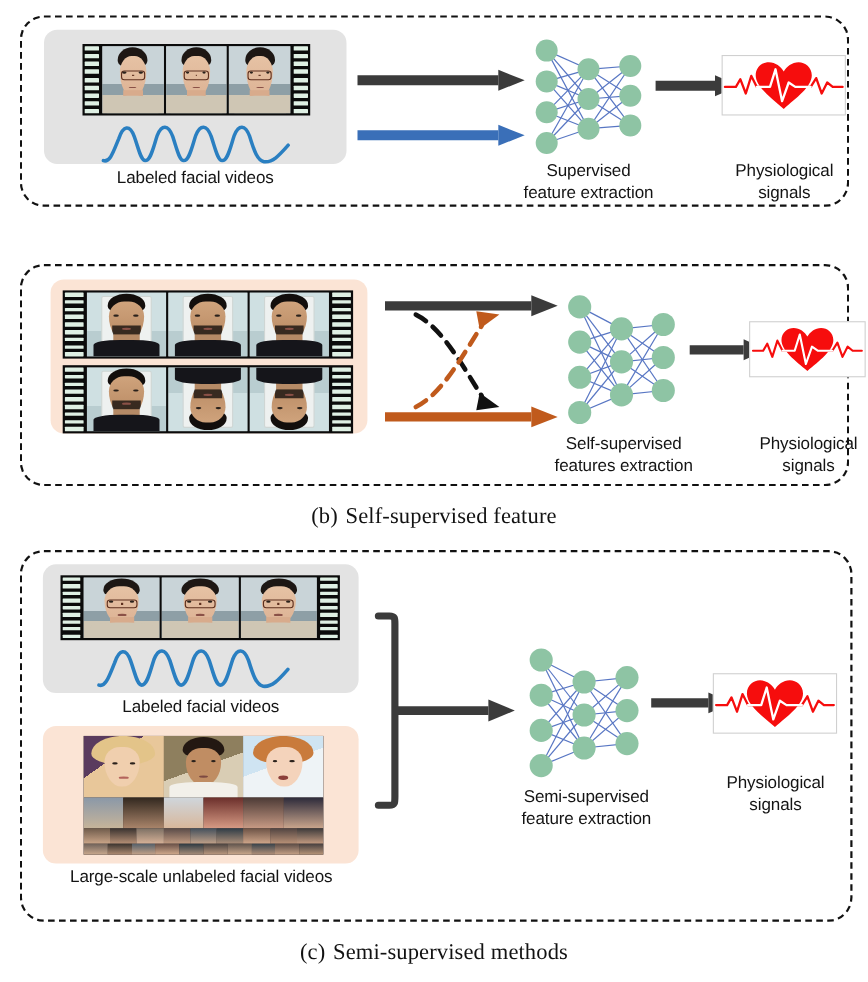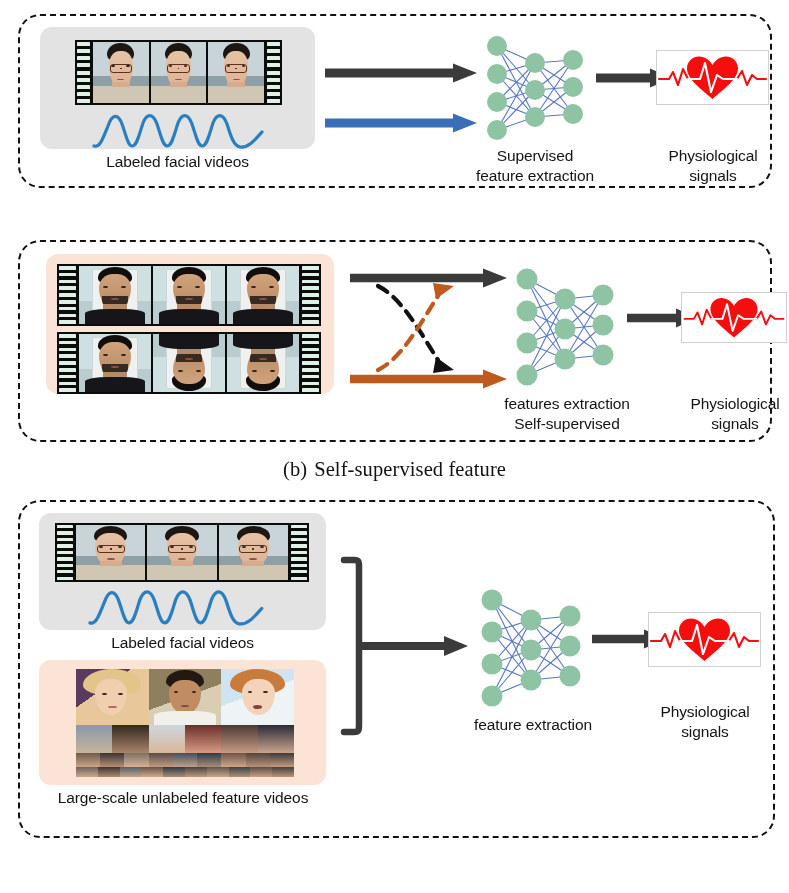--- a/index.html
+++ b/index.html
@@ -455,22 +455,22 @@
         <circle cx="55" cy="36" r="10.5"></circle>
           <circle cx="55" cy="66" r="10.5"></circle>
           <circle cx="55" cy="96" r="10.5"></circle>
         <circle cx="93" cy="32" r="10.5"></circle>
           <circle cx="93" cy="62" r="10.5"></circle>
           <circle cx="93" cy="92" r="10.5"></circle>
       </g>
     </svg>
 
     <div class="lbl two" style="left:452px;top:152px;width:190px;">
+      <div>Self-supervised</div>
       <div>features extraction</div>
-      <div>Self-supervised</div>
     </div>
 
     <svg class="svglayer" style="left:607px;top:65px;" width="72" height="22" viewBox="0 0 72 22">
       <path d="M0,11 L49,11" stroke="#3b3b3b" stroke-width="8.5"></path>
       <path d="M49,1.5 L70,11 L49,20.5 Z" fill="#3b3b3b"></path>
     </svg>
 
     <div class="ecgcard" style="left:661px;top:50px;width:106px;height:51px;">
       <svg width="104" height="49" viewBox="0 0 111 53" style="display:block">
         <path d="M55.5,48 C44,38 30,28 30,17.5 C30,10 36,5.5 42,5.5 C48,5.5 53,9.5 55.5,14
@@ -630,21 +630,21 @@
         <div class="cell" style="background:linear-gradient(#6a5148,#d2ab8d);"></div>
         <div class="cell" style="background:linear-gradient(#2e3a42,#a88d79);"></div>
         <div class="cell" style="background:linear-gradient(#4a4340,#bd9a80);"></div>
         <div class="cell" style="background:linear-gradient(#61554e,#cba88c);"></div>
         <div class="cell" style="background:linear-gradient(#39434b,#b29079);"></div>
         <div class="cell" style="background:linear-gradient(#5c4c46,#c6a186);"></div>
         <div class="cell" style="background:linear-gradient(#474040,#b89578);"></div>
       </div>
     </div>
 
-    <div class="lbl" style="left:5px;top:286px;width:316px;">Large-scale unlabeled feature videos</div>
+    <div class="lbl" style="left:5px;top:286px;width:316px;">Large-scale unlabeled facial videos</div>
 
     <svg class="svglayer" style="left:314px;top:52px;" width="140" height="186" viewBox="0 0 140 186">
       <path d="M10,6 L20,6 C25,6 25,8 25,13 L25,170 C25,176 25,178 20,178 L10,178" fill="none" stroke="#3b3b3b" stroke-width="6.5" stroke-linecap="round" stroke-linejoin="round"></path>
       <path d="M25,92 L110,92" stroke="#3b3b3b" stroke-width="8"></path>
       <path d="M110,82 L134,92 L110,102 Z" fill="#3b3b3b"></path>
     </svg>
 
     <svg class="nn" style="left:455px;top:82px;" width="112" height="128" viewBox="0 0 112 128">
       <g stroke="#4f6fc0" stroke-width="1.1" fill="none" opacity="0.95">
         <path d="M17,16 L56,36"></path>
@@ -677,20 +677,21 @@
         <circle cx="56" cy="36" r="10.5"></circle>
           <circle cx="56" cy="66" r="10.5"></circle>
           <circle cx="56" cy="96" r="10.5"></circle>
         <circle cx="95" cy="32" r="10.5"></circle>
           <circle cx="95" cy="62" r="10.5"></circle>
           <circle cx="95" cy="92" r="10.5"></circle>
       </g>
     </svg>
 
     <div class="lbl two" style="left:418px;top:213px;width:190px;">
+      <div>Semi-supervised</div>
       <div>feature extraction</div>
     </div>
 
     <svg class="svglayer" style="left:572px;top:126px;" width="76" height="22" viewBox="0 0 76 22">
       <path d="M0,11 L52,11" stroke="#3b3b3b" stroke-width="8.5"></path>
       <path d="M52,1.5 L74,11 L52,20.5 Z" fill="#3b3b3b"></path>
     </svg>
 
     <div class="ecgcard" style="left:628px;top:110px;width:113px;height:55px;">
       <svg width="111" height="53" viewBox="0 0 111 53" style="display:block">
@@ -701,14 +702,17 @@
         <path d="M31,28 L43,28 L48,12 L54,41 L60,24 L66,28 L80,28" fill="none" stroke="#ffffff" stroke-width="2.1" stroke-linejoin="round" stroke-linecap="round"></path>
       </svg>
     </div>
 
     <div class="lbl two" style="left:609px;top:200px;width:152px;">
       <div>Physiological</div>
       <div>signals</div>
     </div>
   </div>
 
+  <div class="caption" id="caption-c">
+    <span class="cap-tag">(c)</span><span>Semi-supervised methods</span>
+  </div>
 
 </div>
 
 </body></html>

